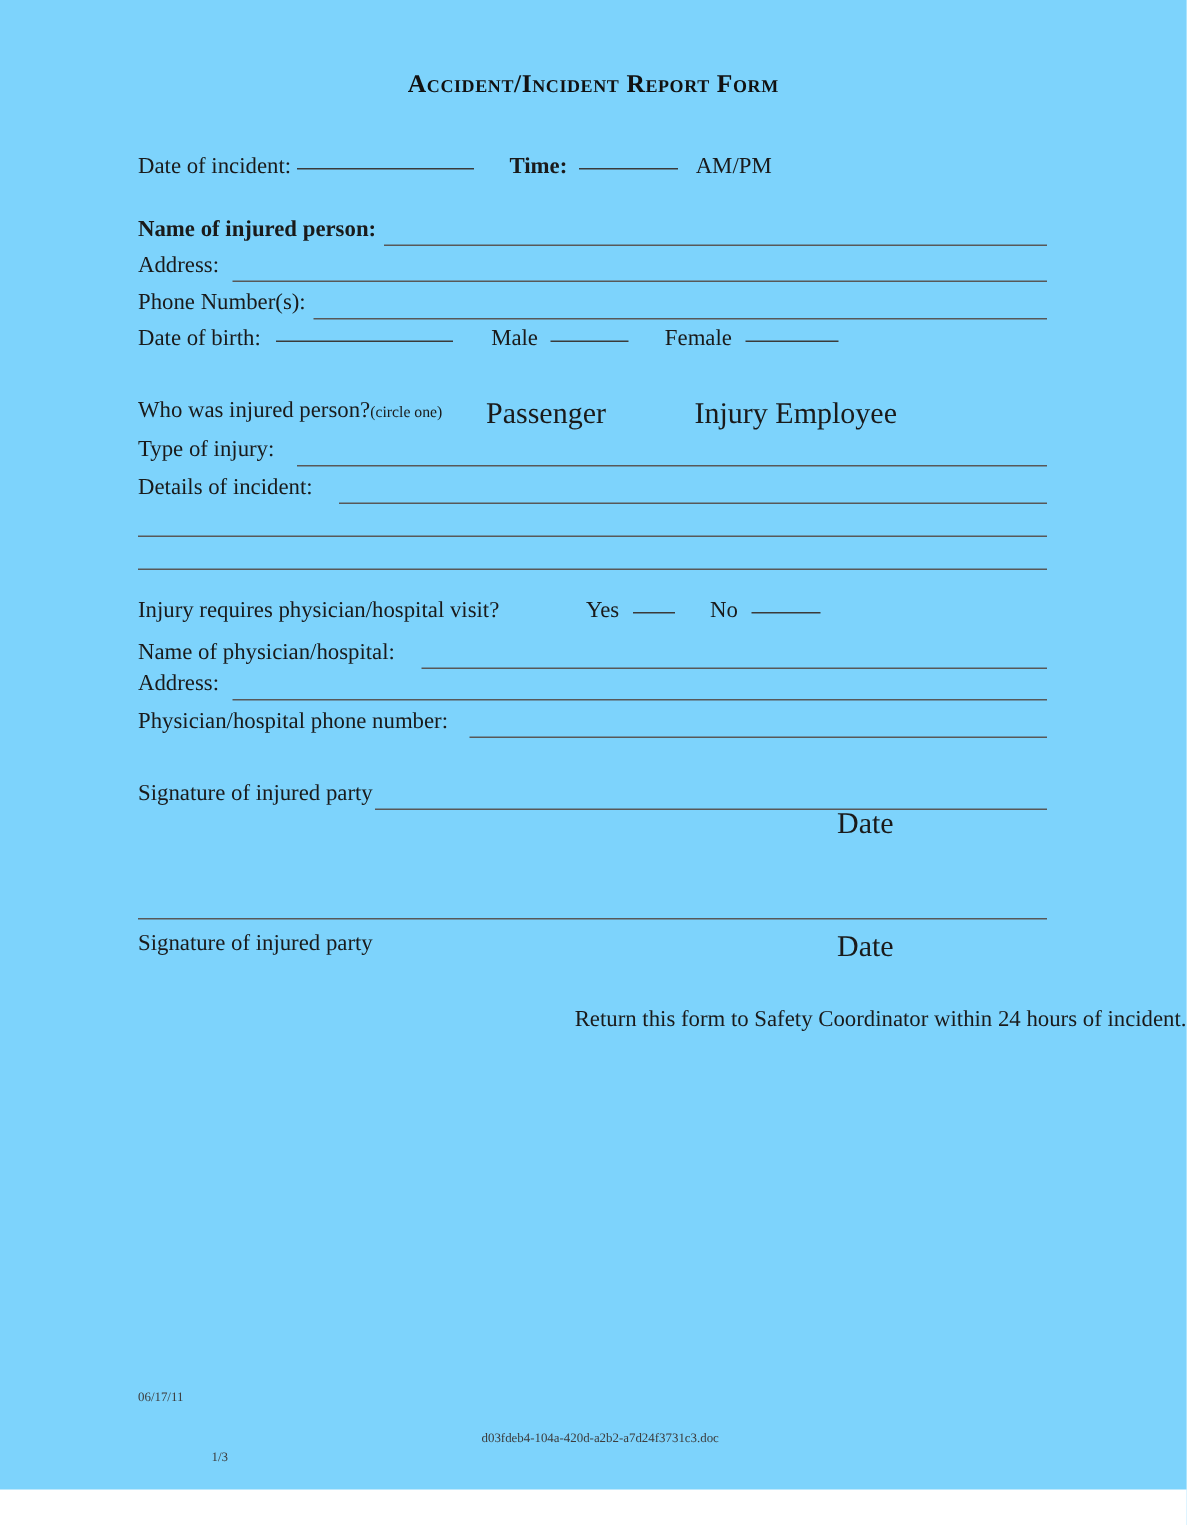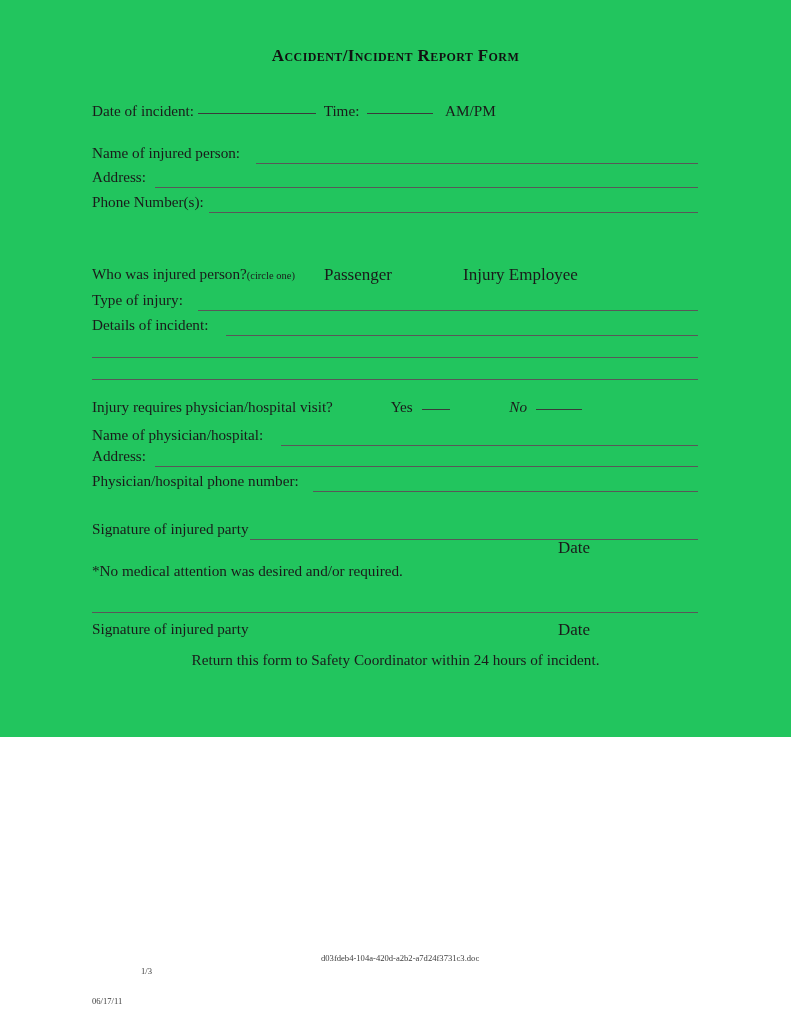--- a/index.html
+++ b/index.html
@@ -14,22 +14,22 @@
     position: relative;
     font-family: "Liberation Serif", "DejaVu Serif", serif;
     color: #1a1a1a;
     overflow: hidden;
   }
 
   .page {
     position: absolute;
     left: 0; top: 0;
     width: 791px;
-    height: 737px;
-    background: #22c55e;
+    height: 993px;
+    background: #7dd3fc;
   }
 
   
   .doc-title {
     position: absolute;
     left: 0;
     top: 46px;
     width: 791px;
     text-align: center;
     font-size: 17px;
@@ -71,21 +71,21 @@
   
   .rule {
     position: absolute;
     height: 0;
     border-top: 1.5px solid #585858;
   }
 
   
   .word {
     position: absolute;
-    font-size: 17px;
+    font-size: 20px;
     line-height: 1;
     white-space: nowrap;
     color: #1a1a1a;
   }
 
   
   .footer-text {
     position: absolute;
     font-size: 8.6px;
     color: #3c3c3c;
@@ -105,75 +105,82 @@
 </head>
 <body>
 
 <div class="page">
 
   <div class="doc-title">Accident/Incident Report Form</div>
 
   <div class="row" style="top:103px;">
     <span class="lbl">Date of incident:</span>
     <span class="blank b-date"></span>
-    <span class="lbl" style="margin-left:4px;">Time:</span>
+    <span class="lbl" style="margin-left:20px;font-weight:bold;">Time:</span>
     <span class="blank b-time" style="margin-left:4px;"></span>
     <span class="lbl" style="margin-left:8px;">AM/PM</span>
   </div>
 
-  <div class="row" style="top:145px;">Name of injured person:</div>
+  <div class="row" style="top:145px;font-weight:bold;">Name of injured person:</div>
   <div class="rule" style="left:256px; top:163px; width:442px;"></div>
 
   <div class="row" style="top:169px;">Address:</div>
   <div class="rule" style="left:155px; top:187px; width:543px;"></div>
 
   <div class="row" style="top:194px;">Phone Number(s):</div>
   <div class="rule" style="left:209px; top:212px; width:489px;"></div>
 
+  <div class="row" style="top:218px;">
+    <span class="lbl">Date of birth:</span>
+    <span class="blank b-dob" style="margin-left:6px;"></span>
+    <span class="lbl" style="margin-left:22px;">Male</span>
+    <span class="blank b-male" style="margin-left:5px;"></span>
+    <span class="lbl" style="margin-left:20px;">Female</span>
+    <span class="blank b-female" style="margin-left:5px;"></span>
+  </div>
 
   <div class="row" style="top:266px;">
     <span class="lbl">Who was injured person?</span><span class="small-note">(circle one)</span>
   </div>
   <div class="word" style="left:324px; top:266px;">Passenger</div>
   <div class="word" style="left:463px; top:266px;">Injury Employee</div>
 
   <div class="row" style="top:292px;">Type of injury:</div>
   <div class="rule" style="left:198px; top:310px; width:500px;"></div>
 
   <div class="row" style="top:317px;">Details of incident:</div>
   <div class="rule" style="left:226px; top:335px; width:472px;"></div>
   <div class="rule" style="left:92px;  top:357px; width:606px;"></div>
   <div class="rule" style="left:92px;  top:379px; width:606px;"></div>
 
   <div class="row" style="top:399px;">
     <span class="lbl">Injury requires physician/hospital visit?</span>
     <span class="lbl" style="margin-left:54px;">Yes</span>
     <span class="blank b-yes" style="margin-left:5px;"></span>
-    <span class="lbl" style="margin-left:56px;font-style:italic;">No</span>
+    <span class="lbl" style="margin-left:20px;">No</span>
     <span class="blank b-no" style="margin-left:5px;"></span>
   </div>
 
   <div class="row" style="top:427px;">Name of physician/hospital:</div>
   <div class="rule" style="left:281px; top:445px; width:417px;"></div>
 
   <div class="row" style="top:448px;">Address:</div>
   <div class="rule" style="left:155px; top:466px; width:543px;"></div>
 
   <div class="row" style="top:473px;">Physician/hospital phone number:</div>
   <div class="rule" style="left:313px; top:491px; width:385px;"></div>
 
   <div class="row" style="top:521px;">Signature of injured party</div>
   <div class="rule" style="left:250px; top:539px; width:448px;"></div>
   <div class="word" style="left:558px; top:539px;">Date</div>
 
-  <div class="row" style="top:563px;">*No medical attention was desired and/or required.</div>
 
   <div class="rule" style="left:92px; top:612px; width:606px;"></div>
   <div class="row" style="top:621px;">Signature of injured party</div>
   <div class="word" style="left:558px; top:621px;">Date</div>
 
-  <div class="center-note" style="top:651px;">Return this form to Safety Coordinator within 24 hours of incident.</div>
+  <div class="center-note" style="top:671px;text-align:right;">Return this form to Safety Coordinator within 24 hours of incident.</div>
 
-  <div class="footer-text" style="left:92px; top:996px;">06/17/11</div>
+  <div class="footer-text" style="left:92px; top:926px;">06/17/11</div>
   <div class="footer-text" style="left:141px; top:966px;">1/3</div>
   <div class="footer-text" style="left:321px; top:953px;">d03fdeb4-104a-420d-a2b2-a7d24f3731c3.doc</div>
 
 </div>
 
 </body></html>

